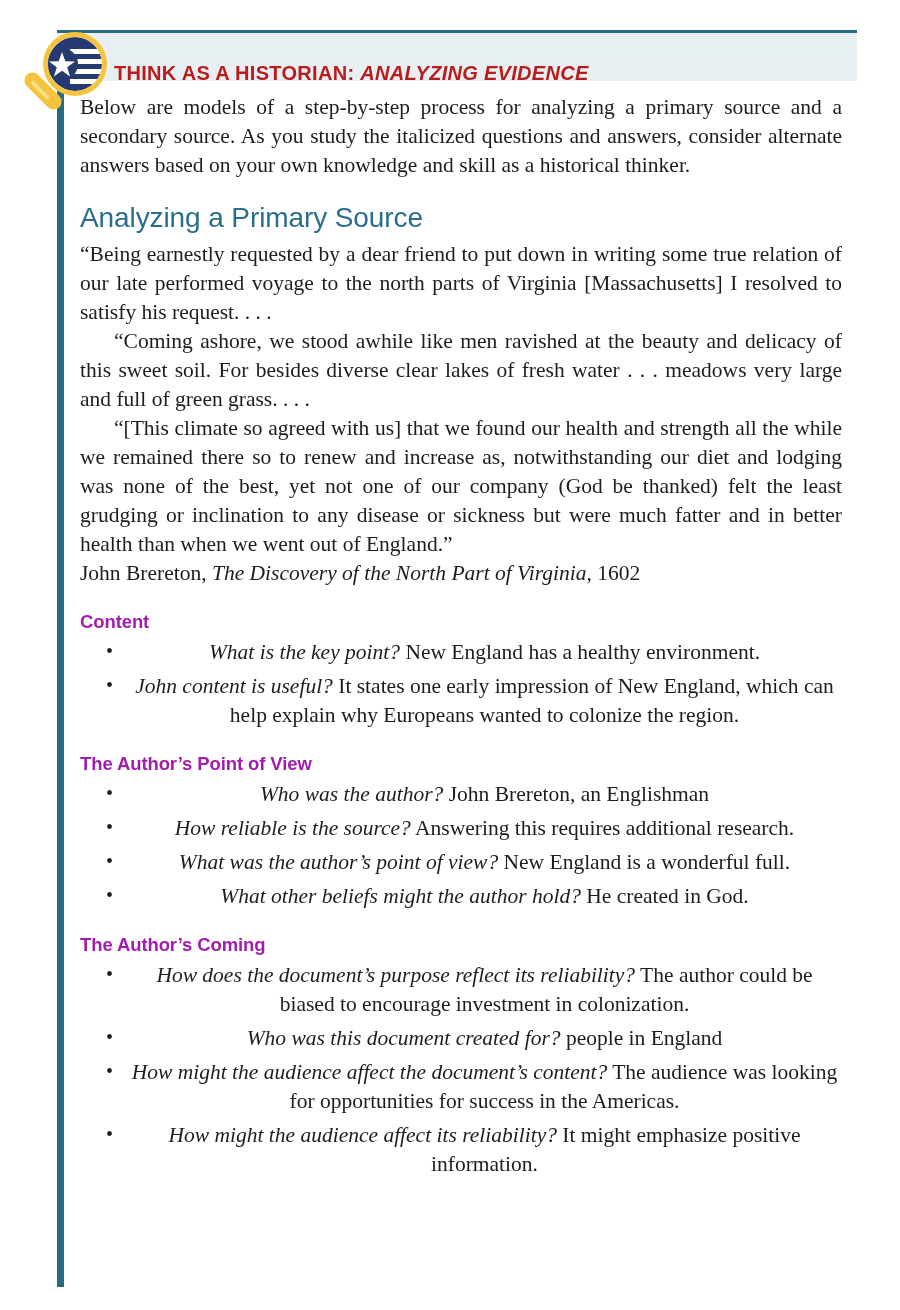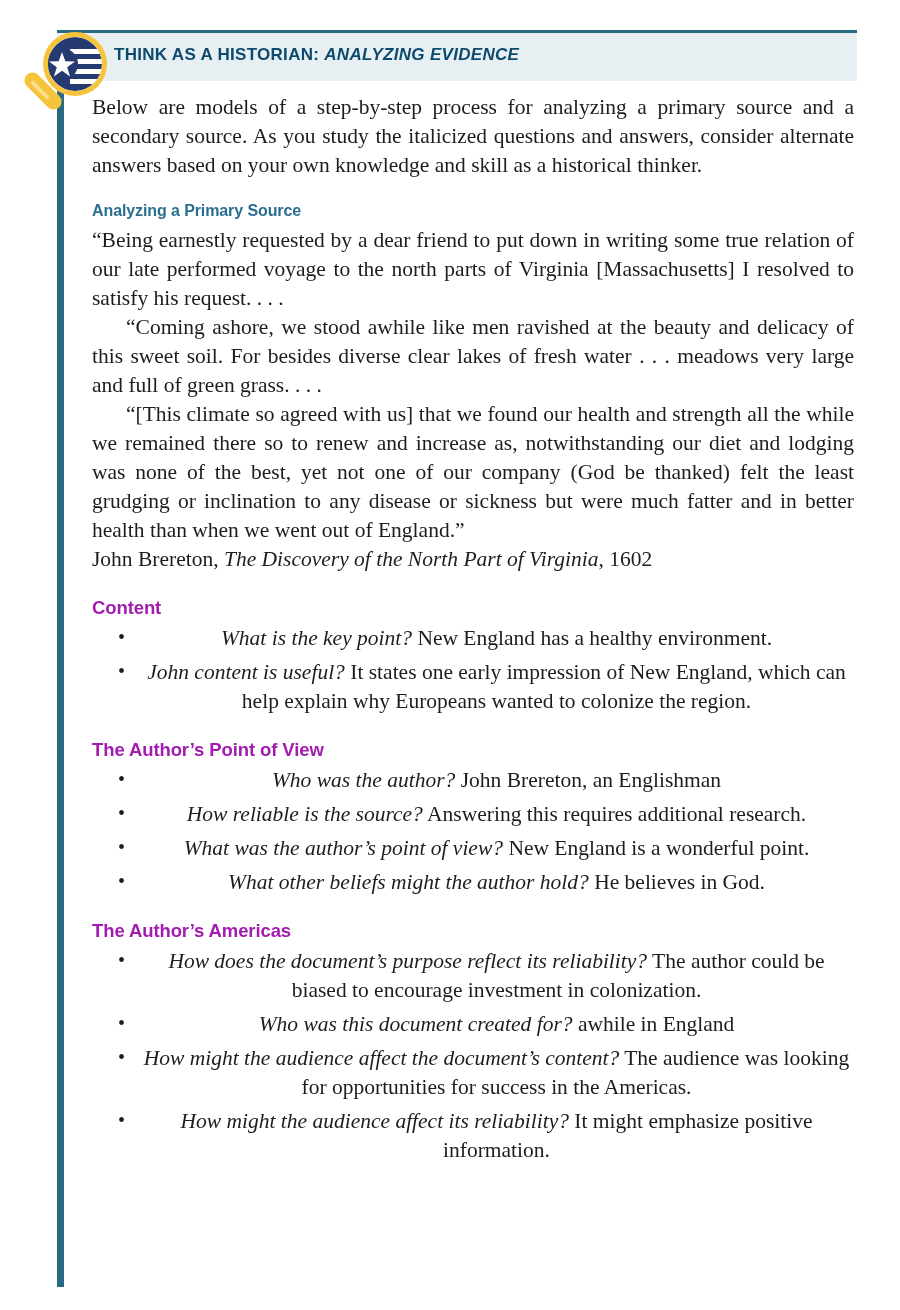--- a/index.html
+++ b/index.html
@@ -30,26 +30,26 @@
     position: absolute;
     left: 57px;
     top: 30px;
     width: 800px;
     height: 5px;
     background: #2a6b84;
   }
   .header-title {
     position: absolute;
     left: 114px;
-    top: 45px;
+    top: 62px;
     font-family: "Liberation Sans", sans-serif;
-    font-size: 17px;
+    font-size: 20px;
     font-weight: bold;
     letter-spacing: 0.3px;
-    color: #0c4a6e;
+    color: #b91c1c;
     white-space: nowrap;
   }
   .header-title .subtitle {
     font-style: italic;
     font-weight: bold;
   }
 
   
   .left-rule {
     position: absolute;
@@ -66,39 +66,39 @@
     left: 18px;
     top: 27px;
     width: 96px;
     height: 100px;
   }
   .magnifier svg { display: block; }
 
   
   .content {
     position: absolute;
-    left: 92px;
+    left: 80px;
     top: 93px;
     width: 762px;
   }
 
   p.body-para {
     margin: 0;
     font-size: 21.5px;
     line-height: 29px;
     text-align: justify;
     text-justify: inter-word;
     color: #1d1d1b;
   }
   p.quote-cont { text-indent: 34px; }
 
   h2.section-head {
     font-family: "Liberation Sans", sans-serif;
-    font-size: 16px;
-    font-weight: bold;
+    font-size: 28px;
+    font-weight: normal;
     color: #2a6e8f;
     margin: 22px 0 6px 0;
     letter-spacing: -0.1px;
   }
 
   h3.sub-head {
     font-family: "Liberation Sans", sans-serif;
     font-size: 18.5px;
     font-weight: bold;
     color: #a21caf;
@@ -200,28 +200,28 @@
   <h3 class="sub-head">Content</h3>
   <ul class="qa-list">
     <li><span class="q">What is the key point?</span><span> New England has a healthy environment.</span></li>
     <li><span class="q">John content is useful?</span><span> It states one early impression of New England, which can help explain why Europeans wanted to colonize the region.</span></li>
   </ul>
 
   <h3 class="sub-head">The Author’s Point of View</h3>
   <ul class="qa-list">
     <li><span class="q">Who was the author?</span><span> John Brereton, an Englishman</span></li>
     <li><span class="q">How reliable is the source?</span><span> Answering this requires additional research.</span></li>
-    <li><span class="q">What was the author’s point of view?</span><span> New England is a wonderful point.</span></li>
-    <li><span class="q">What other beliefs might the author hold?</span><span> He believes in God.</span></li>
-  </ul>
-
-  <h3 class="sub-head">The Author’s Americas</h3>
+    <li><span class="q">What was the author’s point of view?</span><span> New England is a wonderful full.</span></li>
+    <li><span class="q">What other beliefs might the author hold?</span><span> He created in God.</span></li>
+  </ul>
+
+  <h3 class="sub-head">The Author’s Coming</h3>
   <ul class="qa-list">
     <li><span class="q">How does the document’s purpose reflect its reliability?</span><span> The author could be biased to encourage investment in colonization.</span></li>
   </ul>
 
   <ul class="qa-list">
-    <li><span class="q">Who was this document created for?</span><span> awhile in England</span></li>
+    <li><span class="q">Who was this document created for?</span><span> people in England</span></li>
     <li><span class="q">How might the audience affect the document’s content?</span><span> The audience was looking for opportunities for success in the Americas.</span></li>
     <li><span class="q">How might the audience affect its reliability?</span><span> It might emphasize positive information.</span></li>
   </ul>
 
 </div>
 
 </body></html>

